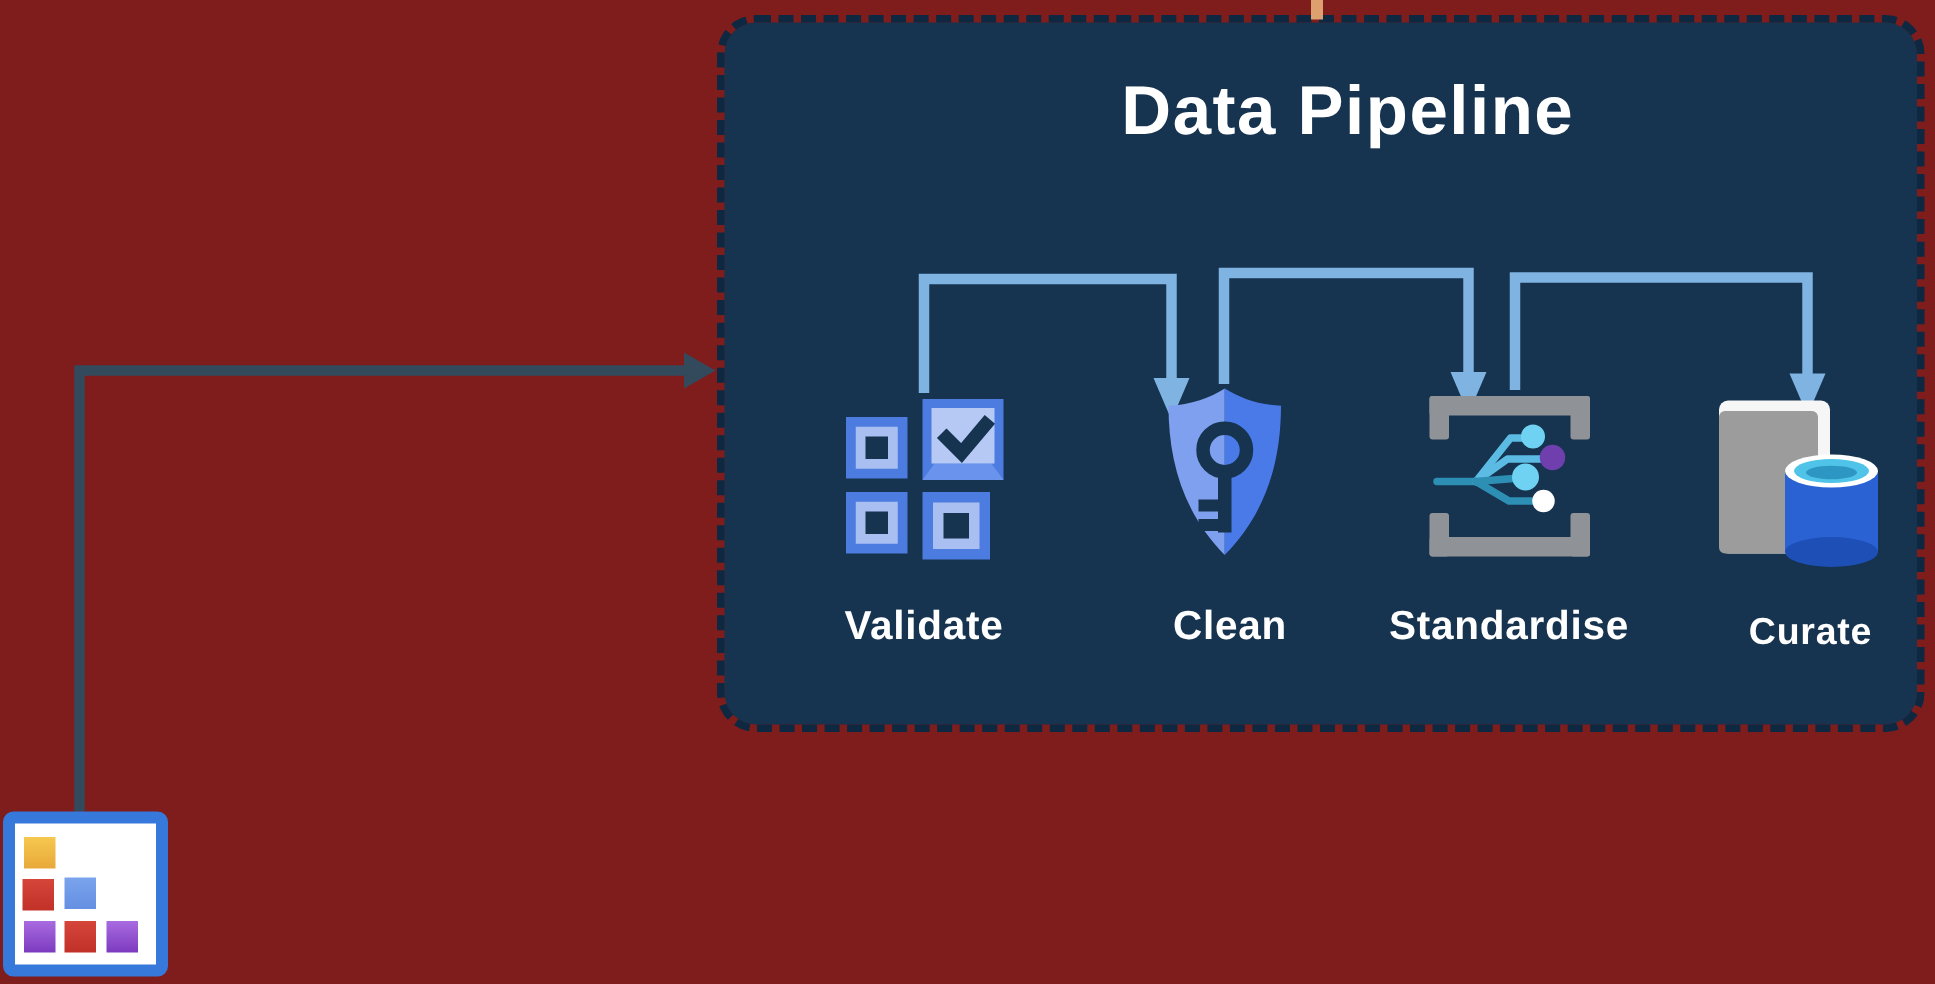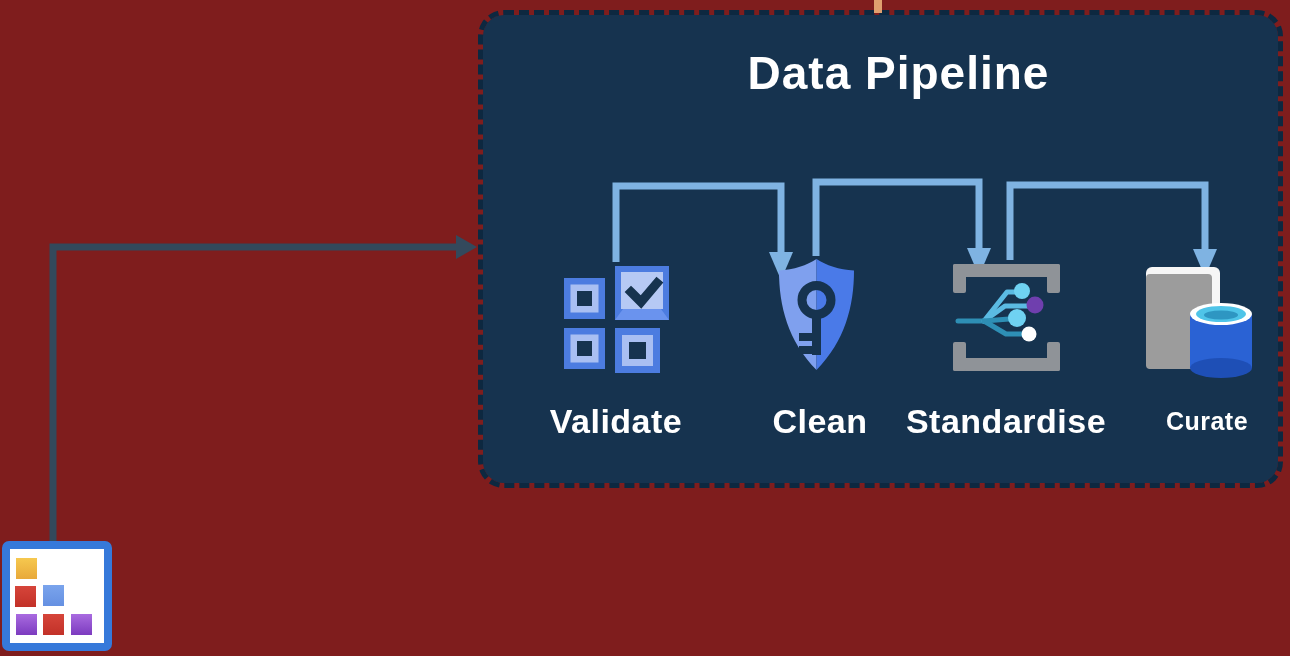--- a/index.html
+++ b/index.html
@@ -14,21 +14,21 @@
     border:5px dashed var(--dash);border-radius:26px;z-index:1;
   }
   .pipeline-title{
     position:absolute;left:478px;top:46px;width:805px;z-index:3;
     text-align:center;color:#fff;font-size:46px;font-weight:700;letter-spacing:1px;
     transform:translateX(18px);
   }
   .icon-wrap{position:absolute;z-index:3;}
   .step-label{
     position:absolute;z-index:3;width:240px;text-align:center;
-    color:#fff;font-size:34px;font-weight:700;letter-spacing:0.5px;
+    color:#fff;font-size:27px;font-weight:700;letter-spacing:0.5px;
   }
   .label-validate{left:496px;top:402px;}
   .label-clean{left:700px;top:402px;}
   .label-standardise{left:886px;top:402px;}
   .label-curate{left:1087px;top:407px;font-size:25px;}
   .source-icon{
     position:absolute;left:2px;top:541px;width:110px;height:110px;z-index:3;
     background:#fff;border:8px solid var(--ds_border);border-radius:7px;box-sizing:border-box;
   }
   .sq{position:absolute;width:21px;height:21px;}

